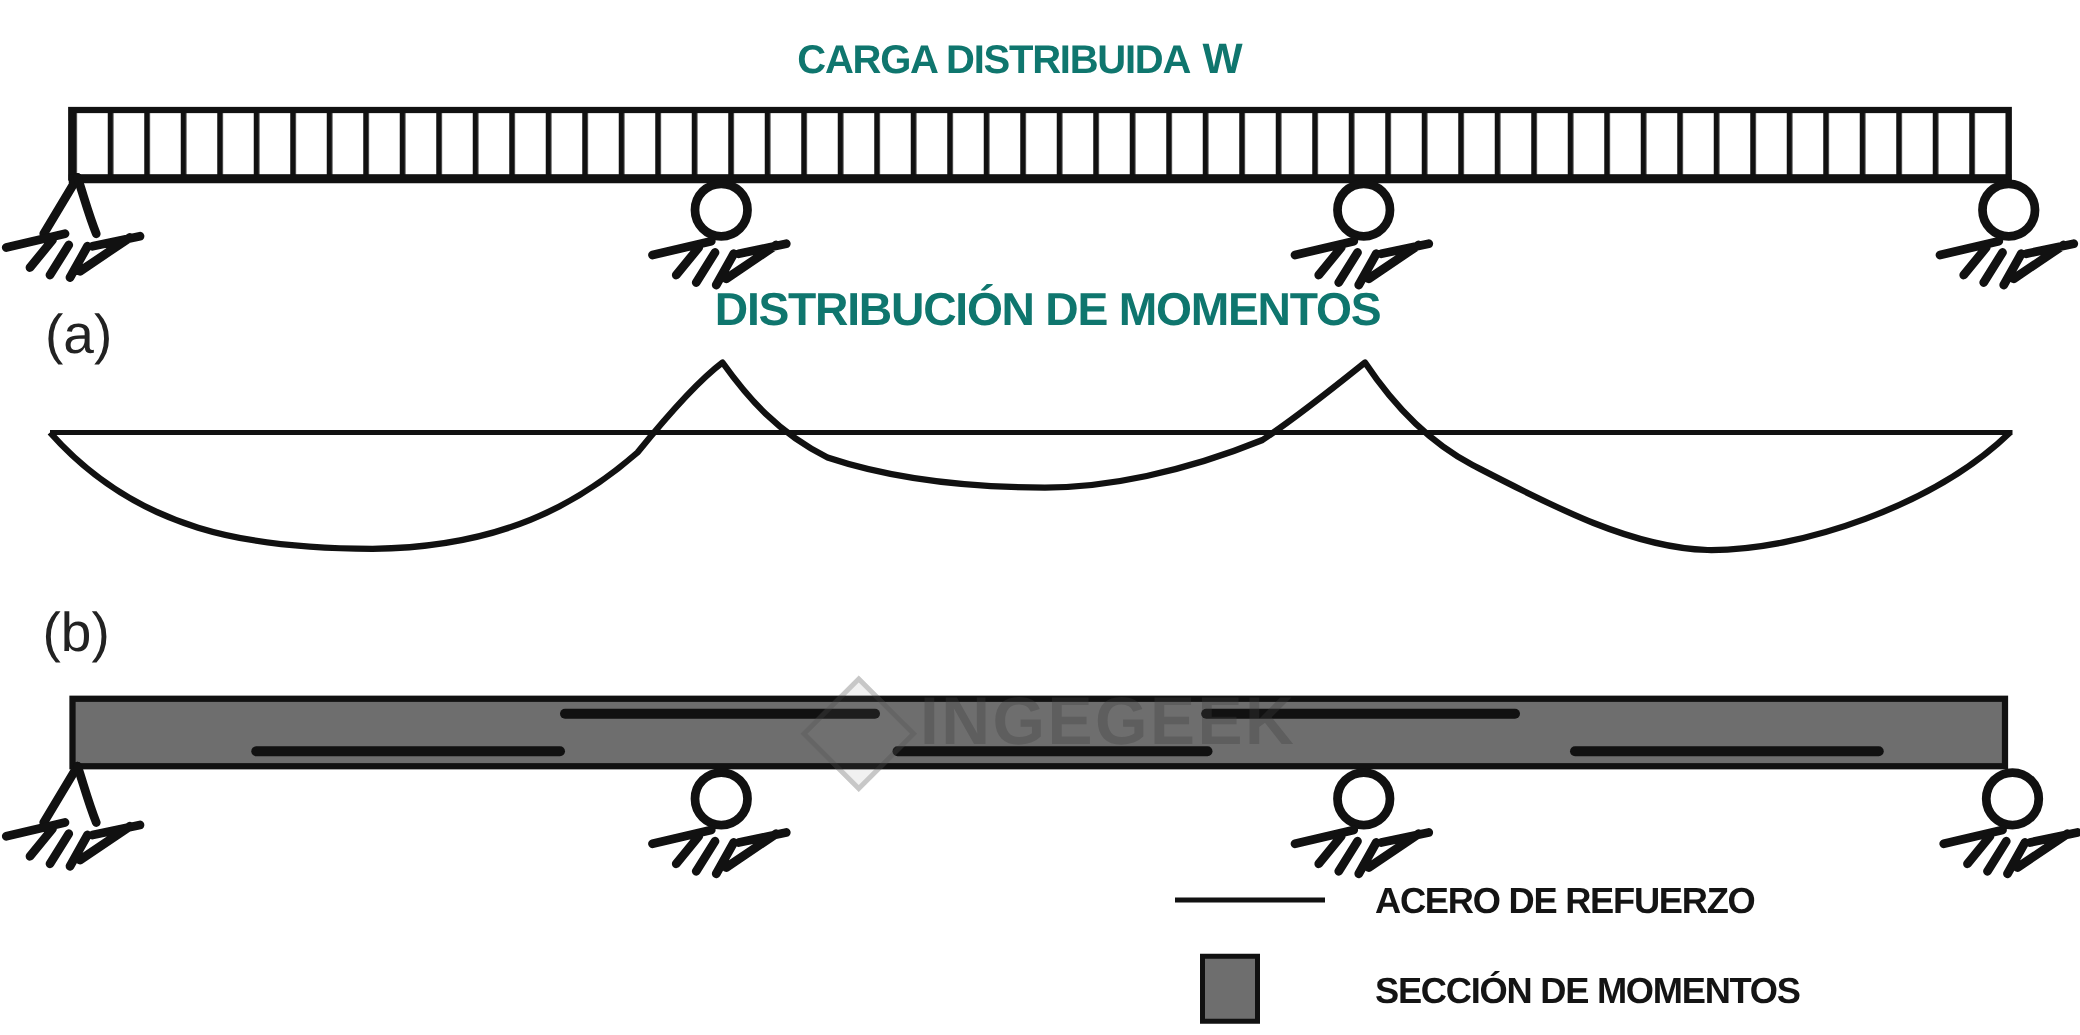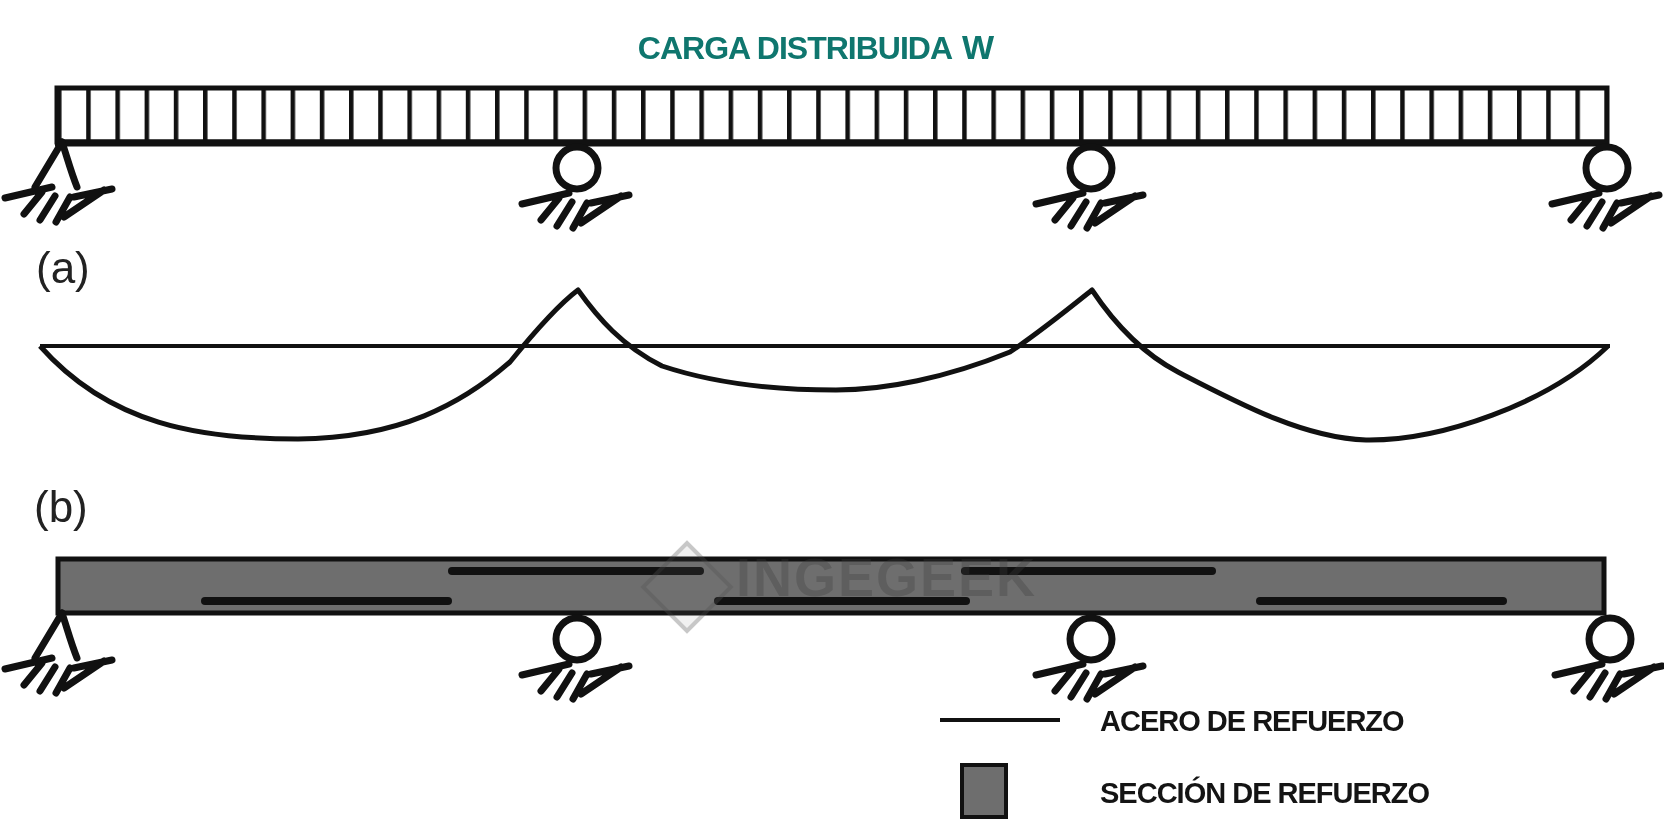--- a/index.html
+++ b/index.html
@@ -112,19 +112,20 @@
   <div class="watermark">
     <div class="diamond"></div>
     <div class="wm-text">INGEGEEK</div>
   </div>
 
   <div class="title title-load">
     <span>CARGA DISTRIBUIDA</span><span class="w-sym">W</span>
   </div>
 
   <div class="sec-label sec-a">(a)</div>
+  <div class="title title-moments">DISTRIBUCIÓN DE MOMENTOS</div>
 
   <div class="sec-label sec-b">(b)</div>
 
   <div class="legend-label legend-steel">ACERO DE REFUERZO</div>
-  <div class="legend-label legend-concrete">SECCIÓN DE REFUERZO</div>
+  <div class="legend-label legend-concrete">SECCIÓN DE MOMENTOS</div>
 
 </div>
 
 </body></html>

